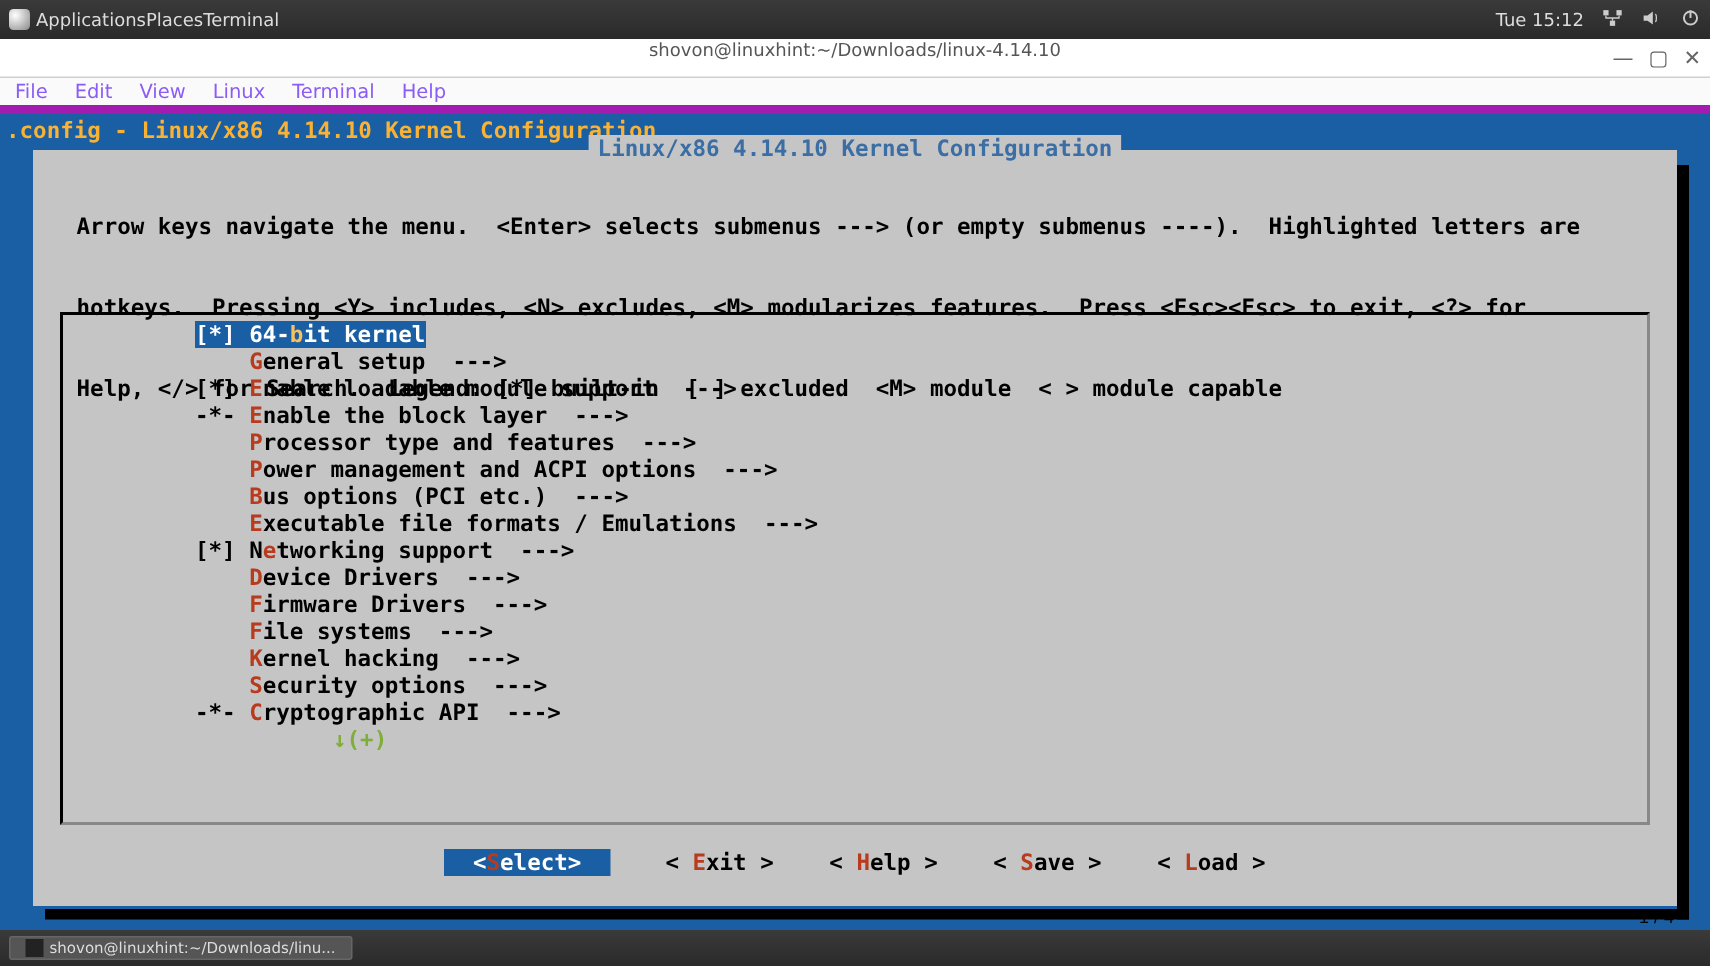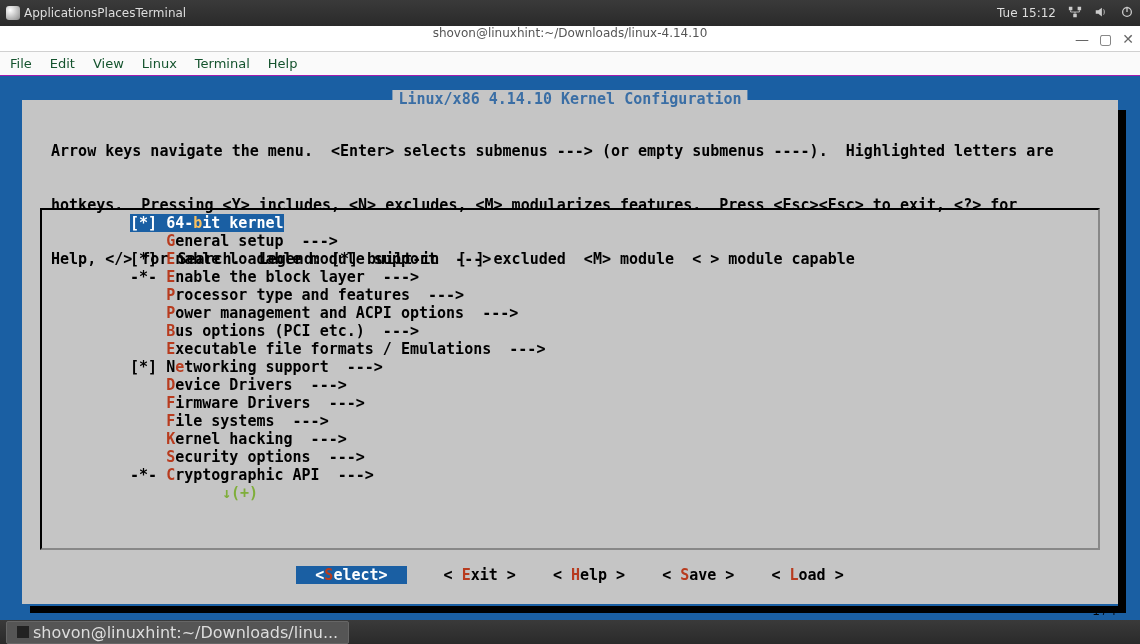--- a/index.html
+++ b/index.html
@@ -8,21 +8,21 @@
 .top-panel { height: 26px; background: linear-gradient(#3a3a3a, #2a2a2a); color: #ddd; display: flex; align-items: center; padding: 0 6px; font-size: 12px; }
 .top-panel .menus { display: flex; align-items: center; }
 .top-panel .applications-icon { display: inline-block; width: 14px; height: 14px; background: radial-gradient(circle at 30% 30%, #fff, #888); border-radius: 3px; margin-right: 4px; vertical-align: middle; }
 .top-panel .right { margin-left: auto; display: flex; align-items: center; gap: 12px; }
 .top-panel .tray-icon svg { width: 14px; height: 14px; fill: #ccc; }
 
 .window-title { height: 26px; background: #fff; color: #555; display: flex; justify-content: center; font-size: 12px; position: relative; border-bottom: 1px solid #d0d0d0; }
 .win-controls { position: absolute; right: 6px; top: 0; display: flex; gap: 10px; align-items: center; height: 100%; color: #666; font-size: 14px; }
 .win-controls span { cursor: pointer; }
 
-.menubar { height: 24px; background: #fafafa; border-bottom: 1px solid #a21caf; display: flex; align-items: center; gap: 18px; padding: 0 10px; font-size: 13px; color: #14532d; }
+.menubar { height: 24px; background: #fafafa; border-bottom: 6px solid #a21caf; display: flex; align-items: center; gap: 18px; padding: 0 10px; font-size: 13px; color: #8b5cf6; }
 .menubar span { cursor: pointer; }
 
 .term-area { background: #fff; height: calc(100% - 26px - 26px - 24px - 24px); padding: 0; }
 
 .mono { font-family: "DejaVu Sans Mono", "Courier New", monospace; font-size: 15px; line-height: 18px; font-weight: bold; }
 
 .bluescreen { background: #1a5fa3; color: #c5c5c5; padding: 0; height: 100%; position: relative; }
 .config-header { color: #f9b233; background: #1a5fa3; padding: 2px 4px; }
 
 .tui-box { position: absolute; left: 22px; right: 22px; top: 24px; bottom: 16px; background: #c5c5c5; color: #000; }
@@ -41,21 +41,21 @@
 .buttons-row .btn { display: inline-block; margin: 0 14px; color: #000; }
 .buttons-row .btn .hk { color: #b83b1e; }
 .buttons-row .btn.selected { background: #1a5fa3; color: #fff; padding: 0 19px; }
 .buttons-row .btn.selected .hk { color: #b83b1e; }
 
 .bottom-shadow { position: absolute; left: 30px; right: 14px; bottom: 7px; height: 7px; background: #000; }
 .right-shadow { position: absolute; top: 34px; right: 14px; bottom: 7px; width: 8px; background: #000; }
 
 .statusbar-right { position: absolute; right: 24px; bottom: 0px; color: #000; font-size: 12px; font-family: Liberation Sans, sans-serif; font-weight: normal; margin-top: 16px; }
 
-.taskbar { position: fixed; left: 0; right: 0; bottom: 0; height: 24px; background: linear-gradient(#3a3a3a, #2a2a2a); color: #ddd; display: flex; align-items: center; padding: 0 6px; font-size: 16px; gap: 6px; }
+.taskbar { position: fixed; left: 0; right: 0; bottom: 0; height: 24px; background: linear-gradient(#3a3a3a, #2a2a2a); color: #ddd; display: flex; align-items: center; padding: 0 6px; font-size: 10px; gap: 6px; }
 .task-btn { background: #555; border: 1px solid #666; padding: 1px 10px; border-radius: 2px; display: flex; align-items: center; gap: 4px; }
 .task-btn .tb-icon { width: 12px; height: 12px; background: #222; display: inline-block; }
 </style>
 </head>
 <body>
 
 <div class="top-panel">
   <div class="menus">
     <span><span class="applications-icon"></span><span>Applications</span></span>
     <span>Places</span>
@@ -93,20 +93,21 @@
   <span>File</span>
   <span>Edit</span>
   <span>View</span>
   <span>Linux</span>
   <span>Terminal</span>
   <span>Help</span>
 </div>
 
 <div class="term-area">
   <div class="bluescreen mono">
+    <div class="config-header">.config - Linux/x86 4.14.10 Kernel Configuration</div>
 
     <div class="right-shadow"></div>
     <div class="bottom-shadow"></div>
 
     <div class="tui-box">
       <div class="tui-box-title">Linux/x86 4.14.10 Kernel Configuration</div>
       <div class="tui-help">
         <div> Arrow keys navigate the menu.  &lt;Enter&gt; selects submenus ---&gt; (or empty submenus ----).  Highlighted letters are</div>
         <div> hotkeys.  Pressing &lt;Y&gt; includes, &lt;N&gt; excludes, &lt;M&gt; modularizes features.  Press &lt;Esc&gt;&lt;Esc&gt; to exit, &lt;?&gt; for</div>
         <div> Help, &lt;/&gt; for Search.  Legend: [*] built-in  [ ] excluded  &lt;M&gt; module  &lt; &gt; module capable</div>

